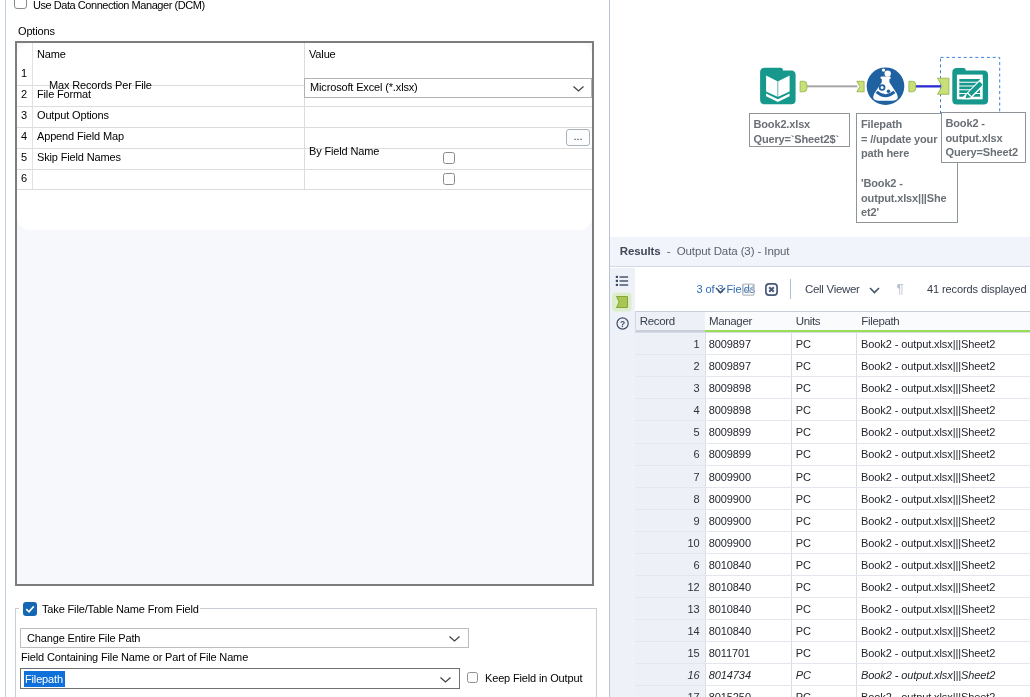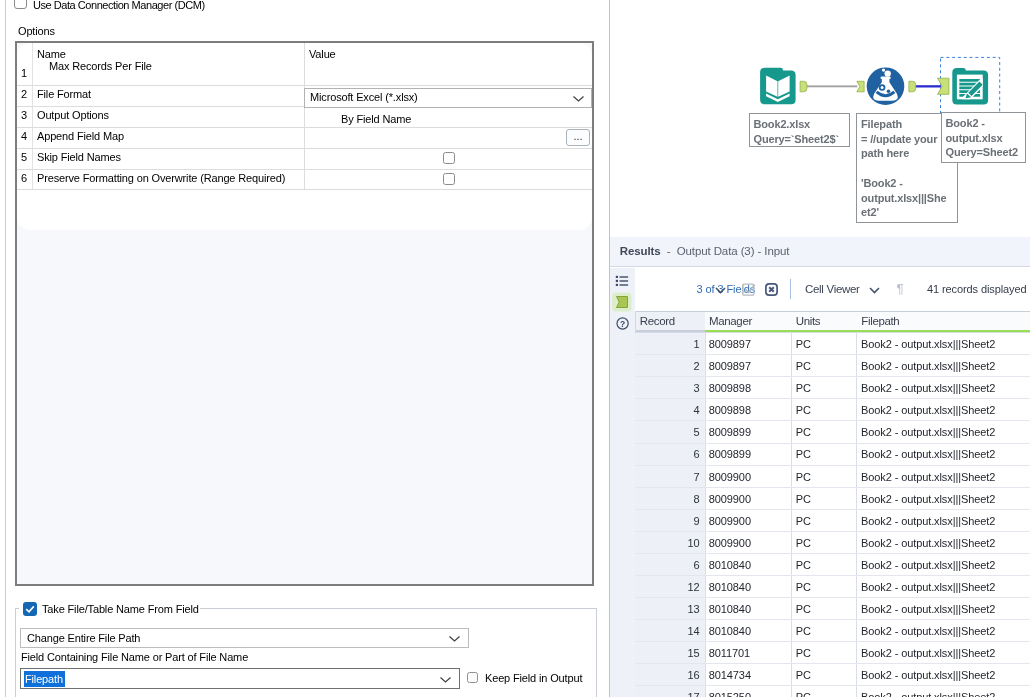--- a/index.html
+++ b/index.html
@@ -118,41 +118,40 @@
     <div class="vline" style="left:286.5px; height:147px;"></div>
     <div class="hline" style="top:41.5px;"></div>
     <div class="hline" style="top:62.5px;"></div>
     <div class="hline" style="top:83.5px;"></div>
     <div class="hline" style="top:104.5px;"></div>
     <div class="hline" style="top:125.5px;"></div>
     <div class="hline" style="top:146.2px;"></div>
     <div class="tcell" style="left:20px; top:4.5px;">Name</div>
     <div class="tcell" style="left:292px; top:4.5px;">Value</div>
     <div class="rownum" style="top:24px;">1</div>
-    <div class="tcell" style="left:20px; top:17px;padding-left:12px;">Max Records Per File</div>
+    <div class="tcell" style="left:20px; top:36px;padding-left:12px;">Max Records Per File</div>
     <div class="rownum" style="top:45px;">2</div>
     <div class="tcell" style="left:20px; top:45px;">File Format</div>
     <div class="rownum" style="top:66px;">3</div>
     <div class="tcell" style="left:20px; top:66px;">Output Options</div>
     <div class="rownum" style="top:87px;">4</div>
     <div class="tcell" style="left:20px; top:87px;">Append Field Map</div>
     <div class="rownum" style="top:108px;">5</div>
     <div class="tcell" style="left:20px; top:108px;">Skip Field Names</div>
     <div class="rownum" style="top:129px;">6</div>
-    <div class="tcell" style="left:20px; top:129px;">Preserve Formatting on Overwrite (Range Required)</div>
-
-    <div class="combo" style="top:45px;">
+
+    <div class="combo" style="top:35px;">
       <div class="ctext">Microsoft Excel (*.xlsx)</div>
       <div class="chev" style="right:7px; top:7px;">
           <svg width="11" height="6" viewBox="0 0 11 6">
             <path d="M0.5,0.5 L5.5,5 L10.5,0.5" fill="none" stroke="#404040" stroke-width="1.2"></path>
           </svg>
         </div>
     </div>
-    <div class="tcell" style="left:292px; top:70px;margin-left:32px;">By Field Name</div>
+    <div class="tcell" style="left:292px; top:102px;">By Field Name</div>
     <div id="dotbtn">...</div>
     <div class="cb" style="left:426px; top:109px;"></div>
     <div class="cb" style="left:426px; top:130px;"></div>
   </div>
 </div>
 
 <div class="abs" id="fs"></div>
 <div class="abs" id="fsgap"></div>
 <div class="abs" id="takecb">
     <svg width="14" height="14" viewBox="0 0 14 14">
@@ -378,21 +377,21 @@
     <div class="gcell prod">8010840</div>
     <div class="gcell units">PC</div>
     <div class="gcell fp">Book2 - output.xlsx|||Sheet2</div>
   </div>
   <div class="grow" style="top:309.0px;">
     <div class="gcell rec">15</div>
     <div class="gcell prod">8011701</div>
     <div class="gcell units">PC</div>
     <div class="gcell fp">Book2 - output.xlsx|||Sheet2</div>
   </div>
-  <div class="grow" style="top:331.1px;">
+  <div class="grow" style="top:331.1px;font-style:italic;">
     <div class="gcell rec">16</div>
     <div class="gcell prod">8014734</div>
     <div class="gcell units">PC</div>
     <div class="gcell fp">Book2 - output.xlsx|||Sheet2</div>
   </div>
   <div class="grow" style="top:353.1px;">
     <div class="gcell rec">17</div>
     <div class="gcell prod">8015250</div>
     <div class="gcell units">PC</div>
     <div class="gcell fp">Book2 - output.xlsx|||Sheet2</div>

